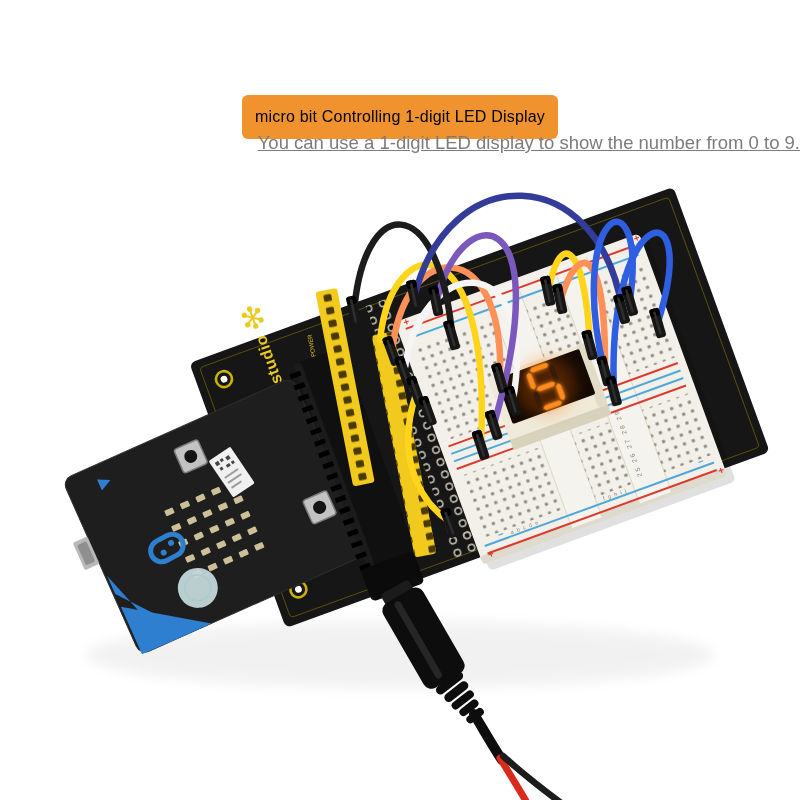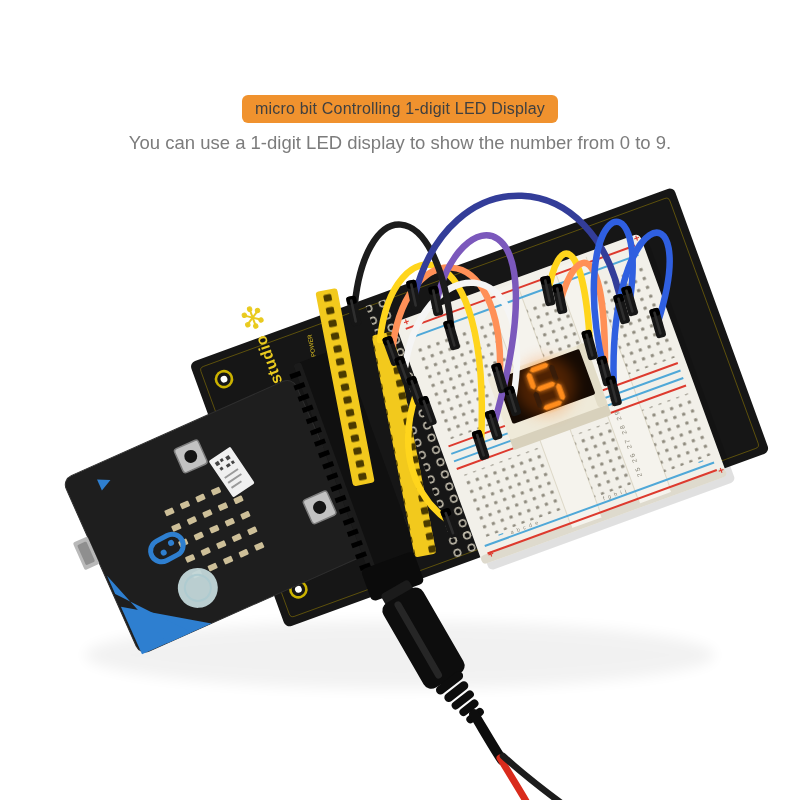--- a/index.html
+++ b/index.html
@@ -1,22 +1,22 @@
 <!DOCTYPE html>
 <html><head>
 <meta charset="utf-8">
 <style>
   html,body{margin:0;padding:0;background:#fff;}
   body{font-family:"Liberation Sans", sans-serif;}
   .stage{position:relative;width:800px;height:800px;background:#ffffff;overflow:hidden;margin:0 auto;}
   .badge-wrap{position:absolute;top:95px;left:0;width:100%;text-align:center;z-index:5;}
-  .badge{display:inline-block;background:#F0922E;color:#404040;font-size:16px;line-height:1;
-         padding:6px 13px;border-radius:6px;letter-spacing:.2px;}
-  .subtitle{position:absolute;top:132px;left:0;width:100%;text-align:center;z-index:5;
-            font-size:18.5px;color:#7C7C7C;}
+  .badge{display:inline-block;background:#F0922E;color:#000000;font-size:16px;line-height:1;
+         padding:14px 13px;border-radius:6px;letter-spacing:.2px;}
+  .subtitle{position:absolute;top:132px;left:0;width:100%;text-align:right;z-index:5;
+            font-size:18.5px;color:#7C7C7C;text-decoration:underline;}
   svg{position:absolute;top:0;left:0;}
   .seg{fill:#381C09;}
   .seg.lit{fill:#FF8C1A;filter:url(#fglow);}
   .wire{fill:none;stroke-linecap:round;}
   .w-black{stroke:#1C1C1C;stroke-width:6.5px;}
   .w-navy{stroke:#333D99;stroke-width:6.5px;}
   .w-blue{stroke:#2F5FE0;stroke-width:6.5px;}
   .w-violet{stroke:#7B58BC;stroke-width:6.5px;}
   .w-yellow{stroke:#FFD51C;stroke-width:6.5px;}
   .w-orange{stroke:#FF9057;stroke-width:6.5px;}

